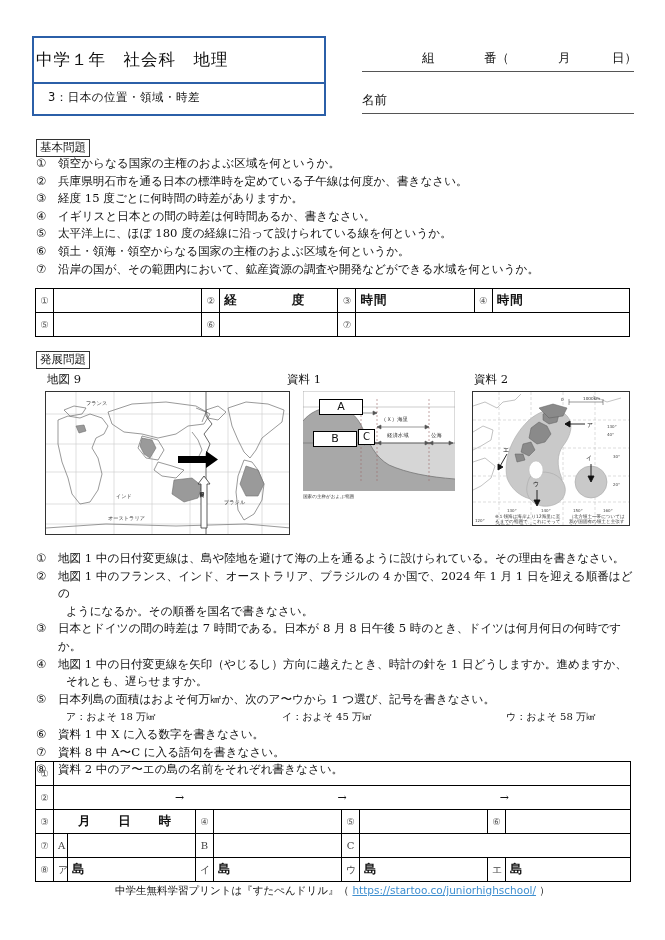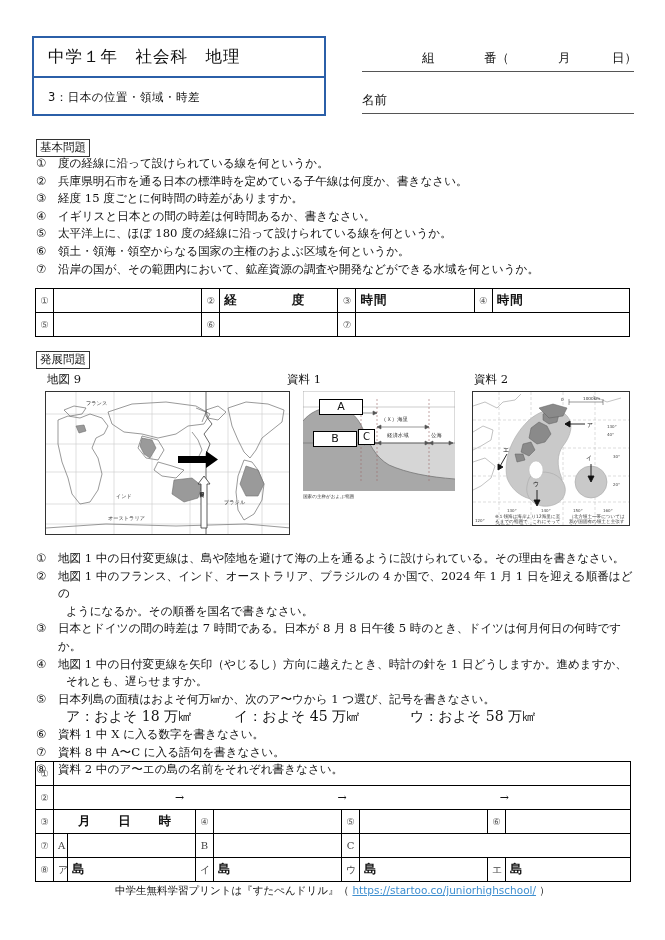--- a/index.html
+++ b/index.html
@@ -14,23 +14,23 @@
   }
   .page { position: absolute; left: 0; top: 0; width: 665px; height: 940px; }
 
   
   .header { position: absolute; left: 32px; top: 36px; width: 600px; height: 84px; }
   .title-box {
     position: absolute; left: 0; top: 0; width: 294px; height: 80px;
     border: 2px solid #2b5fa8;
   }
   .title-main {
-    position: absolute; left: 0; top: 0; width: 290px; height: 40px;
+    position: absolute; left: 0; top: 0; width: 290px; height: 46px;
     border-bottom: 2px solid #2b5fa8;
-    display: flex; align-items: center; padding-left: 14px;
+    display: flex; align-items: center; padding-left: 2px;
     font-size: 16.5px; letter-spacing: 1px;
     font-family: "DejaVu Sans", "Liberation Sans", sans-serif;
     font-weight: 500;
   }
   .title-sub {
     position: absolute; left: 0; top: 42px; width: 290px; height: 34px;
     display: flex; align-items: center; padding-left: 14px;
     font-size: 11.5px; letter-spacing: .5px;
     font-family: "DejaVu Sans", "Liberation Sans", sans-serif;
   }
@@ -52,21 +52,21 @@
     line-height: 1.15;
     background: #fff;
   }
 
   
   .qlist { position: absolute; left: 36px; width: 600px; }
   .qrow { display: flex; align-items: flex-start; font-size: 11.6px; line-height: 17.6px; }
   .qnum { width: 22px; flex: 0 0 22px; text-align: left; }
   .qtext { flex: 1 1 auto; }
   .qcont { padding-left: 30px; font-size: 11.6px; line-height: 17.6px; }
-  .choices { display: flex; padding-left: 30px; font-size: 14px; line-height: 17.6px; }
+  .choices { display: flex; padding-left: 30px; font-size: 10px; line-height: 17.6px; gap: 48px; }
   .choices span { display: inline-block; }
   .ch1 { width: 168px; }
   .ch2 { width: 176px; }
 
   
   table.ans {
     position: absolute;
     border-collapse: collapse;
     table-layout: fixed;
     font-size: 11.5px;
@@ -138,21 +138,21 @@
     </div>
   </div>
 
   <div style="position:absolute;left:36px;top:136px;">
     <span class="sec-tag">基本問題</span>
   </div>
 
   <div class="qlist" style="top:155px;">
     <div class="qrow">
       <span class="qnum">①</span>
-      <span class="qtext">度の経線に沿って設けられている線を何というか。</span>
+      <span class="qtext">領空からなる国家の主権のおよぶ区域を何というか。</span>
     </div>
     <div class="qrow">
       <span class="qnum">②</span>
       <span class="qtext">兵庫県明石市を通る日本の標準時を定めている子午線は何度か、書きなさい。</span>
     </div>
     <div class="qrow">
       <span class="qnum">③</span>
       <span class="qtext">経度 15 度ごとに何時間の時差がありますか。</span>
     </div>
     <div class="qrow">

